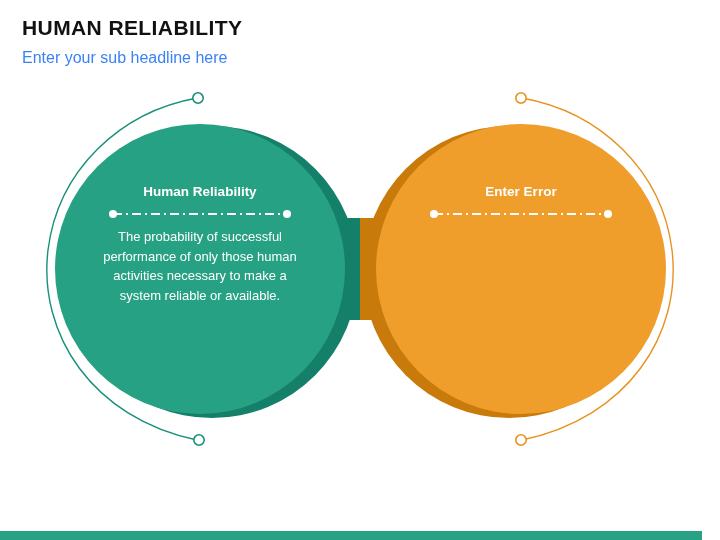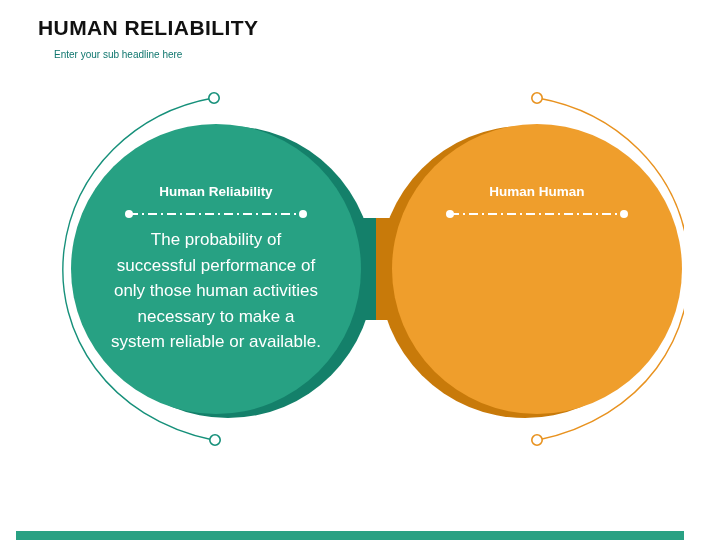--- a/index.html
+++ b/index.html
@@ -10,50 +10,51 @@
     width: 720px;
     height: 540px;
     background: #ffffff;
     font-family: "Liberation Sans", sans-serif;
     overflow: hidden;
     position: relative;
   }
 
   #slide {
     position: absolute;
-    left: 16px;
+    left: 0;
     top: 0;
     width: 668px;
     height: 540px;
     background: #ffffff;
     overflow: hidden;
+    padding-left: 34px;
   }
 
   
   #header {
     position: absolute;
     left: 22px;
     top: 16px;
     width: 660px;
   }
   #page-title {
     font-size: 21px;
     font-weight: bold;
     color: #111111;
     letter-spacing: 0.4px;
     line-height: 1.15;
     margin: 0;
     white-space: nowrap;
   }
   #page-subtitle {
-    font-size: 10px;
+    font-size: 16px;
     font-weight: normal;
-    color: #0f766e;
+    color: #3b82f6;
     line-height: 1.15;
-    margin: 9px 0 0 16px;
+    margin: 9px 0 0 0;
     white-space: nowrap;
   }
 
   
   #stage {
     position: absolute;
     left: 0;
     top: 0;
     width: 720px;
     height: 540px;
@@ -112,21 +113,21 @@
     width: 8px;
     height: 8px;
     border-radius: 50%;
     background: #ffffff;
   }
   .panel-divider .dot.left { left: 0px; }
   .panel-divider .dot.right { right: 0px; }
 
   .panel-body {
     margin: 9px 0 0 0;
-    font-size: 17px;
+    font-size: 13px;
     line-height: 1.5;
     color: #ffffff;
   }
 
   
   #footer-bar {
     position: absolute;
     left: 0;
     bottom: 0;
     width: 720px;
@@ -170,21 +171,21 @@
     <div class="panel-heading">Human Reliability</div>
     <div class="panel-divider">
       <div class="dot left"></div>
       <div class="dash-line"></div>
       <div class="dot right"></div>
     </div>
     <div class="panel-body">The probability of successful performance of only those human activities necessary to make a system reliable or available.</div>
   </div>
 
   <div class="panel" id="panel-right">
-    <div class="panel-heading">Human Human</div>
+    <div class="panel-heading">Enter Error</div>
     <div class="panel-divider">
       <div class="dot left"></div>
       <div class="dash-line"></div>
       <div class="dot right"></div>
     </div>
   </div>
 
   <div id="footer-bar"></div>
 
 </div>

